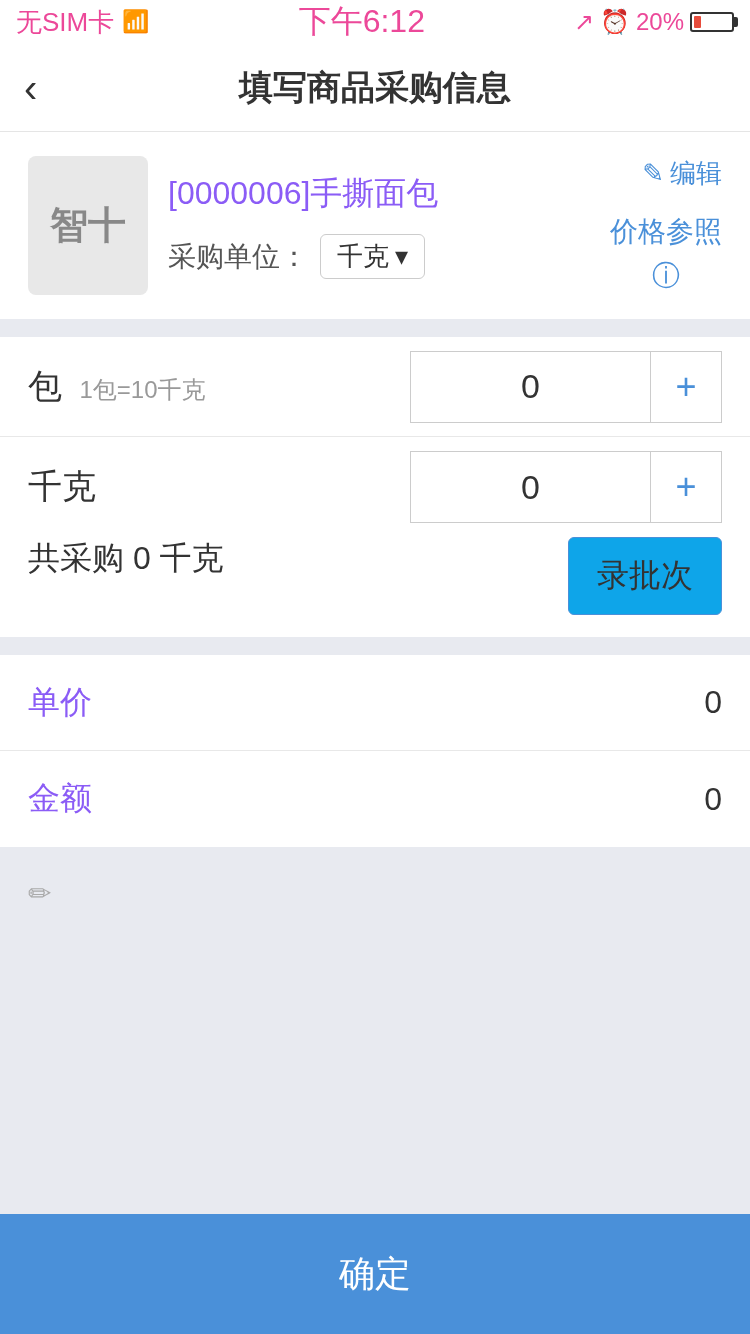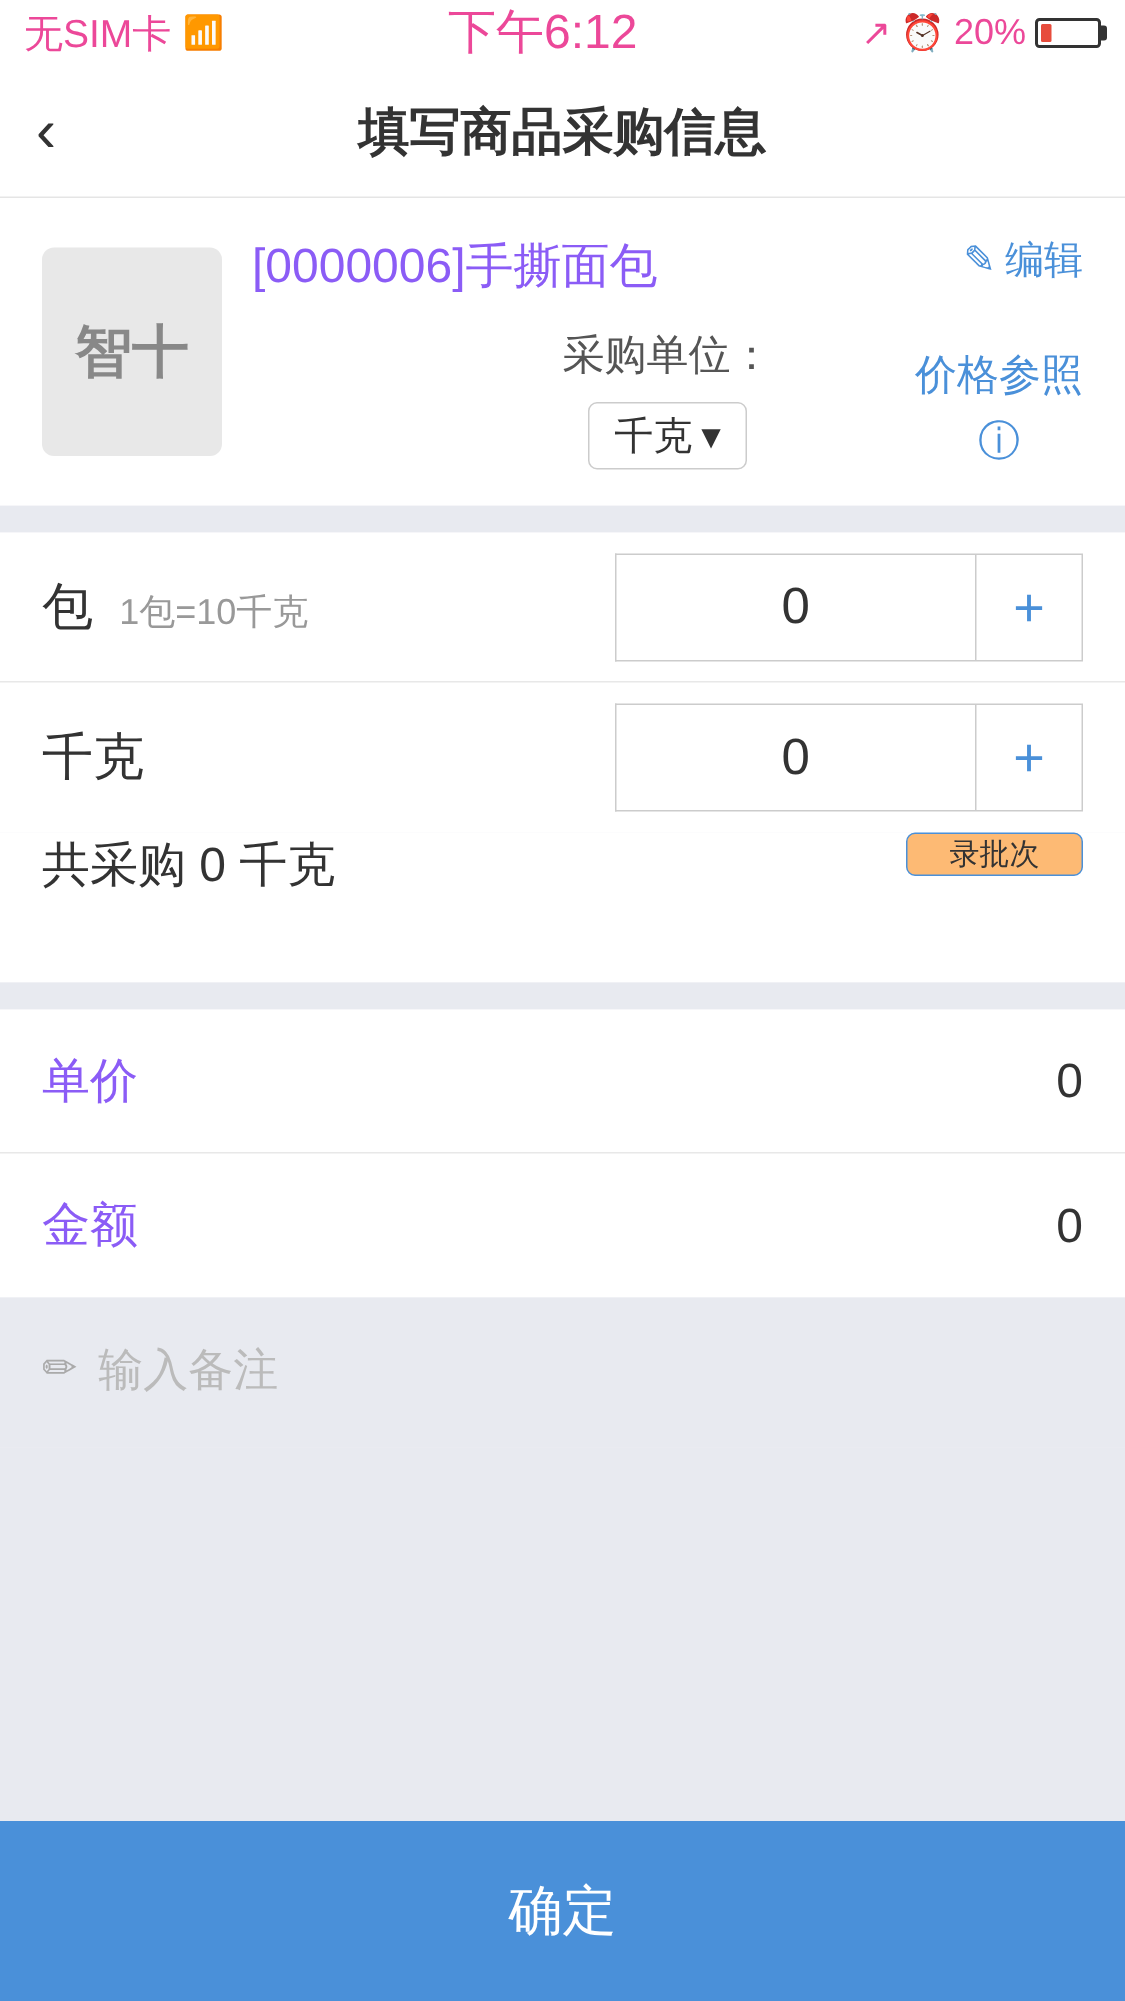--- a/index.html
+++ b/index.html
@@ -115,21 +115,20 @@
       color: #8b5cf6;
       margin-bottom: 18px;
       font-weight: 500;
     }
     .product-unit-row {
       display: flex;
       align-items: center;
       gap: 12px;
       font-size: 28px;
       color: #555;
-      flex-direction: column;
     }
     .unit-selector {
       border: 1px solid #ccc;
       border-radius: 6px;
       padding: 4px 16px;
       font-size: 26px;
       color: #333;
       background: #fff;
       display: flex;
       align-items: center;
@@ -227,24 +226,24 @@
       padding: 0 28px;
       height: 100px;
     }
     .total-label {
       font-size: 32px;
       color: #333;
     }
     .batch-btn {
       border: 1px solid #4a90d9;
       border-radius: 6px;
-      padding: 0 28px;
-      font-size: 20px;
-      color: #333;
-      background: #fdba74;
+      padding: 16px 28px;
+      font-size: 32px;
+      color: #333;
+      background: #0ea5e9;
       cursor: pointer;
     }
 
     
     .price-section {
       background: #fff;
       margin-top: 0;
     }
     .price-row {
       display: flex;
@@ -400,18 +399,17 @@
     <span class="price-value">0</span>
   </div>
   <div class="price-row">
     <span class="price-label">金额</span>
     <span class="price-value">0</span>
   </div>
 </div>
 
 <div class="notes-section">
   <span class="notes-icon">✏</span>
-  <span class="notes-placeholder">输入备注</span>
 </div>
 
 <div class="content-area" style="height: 340px;"></div>
 
 <button class="confirm-btn">确定</button>
 
 </body></html>

